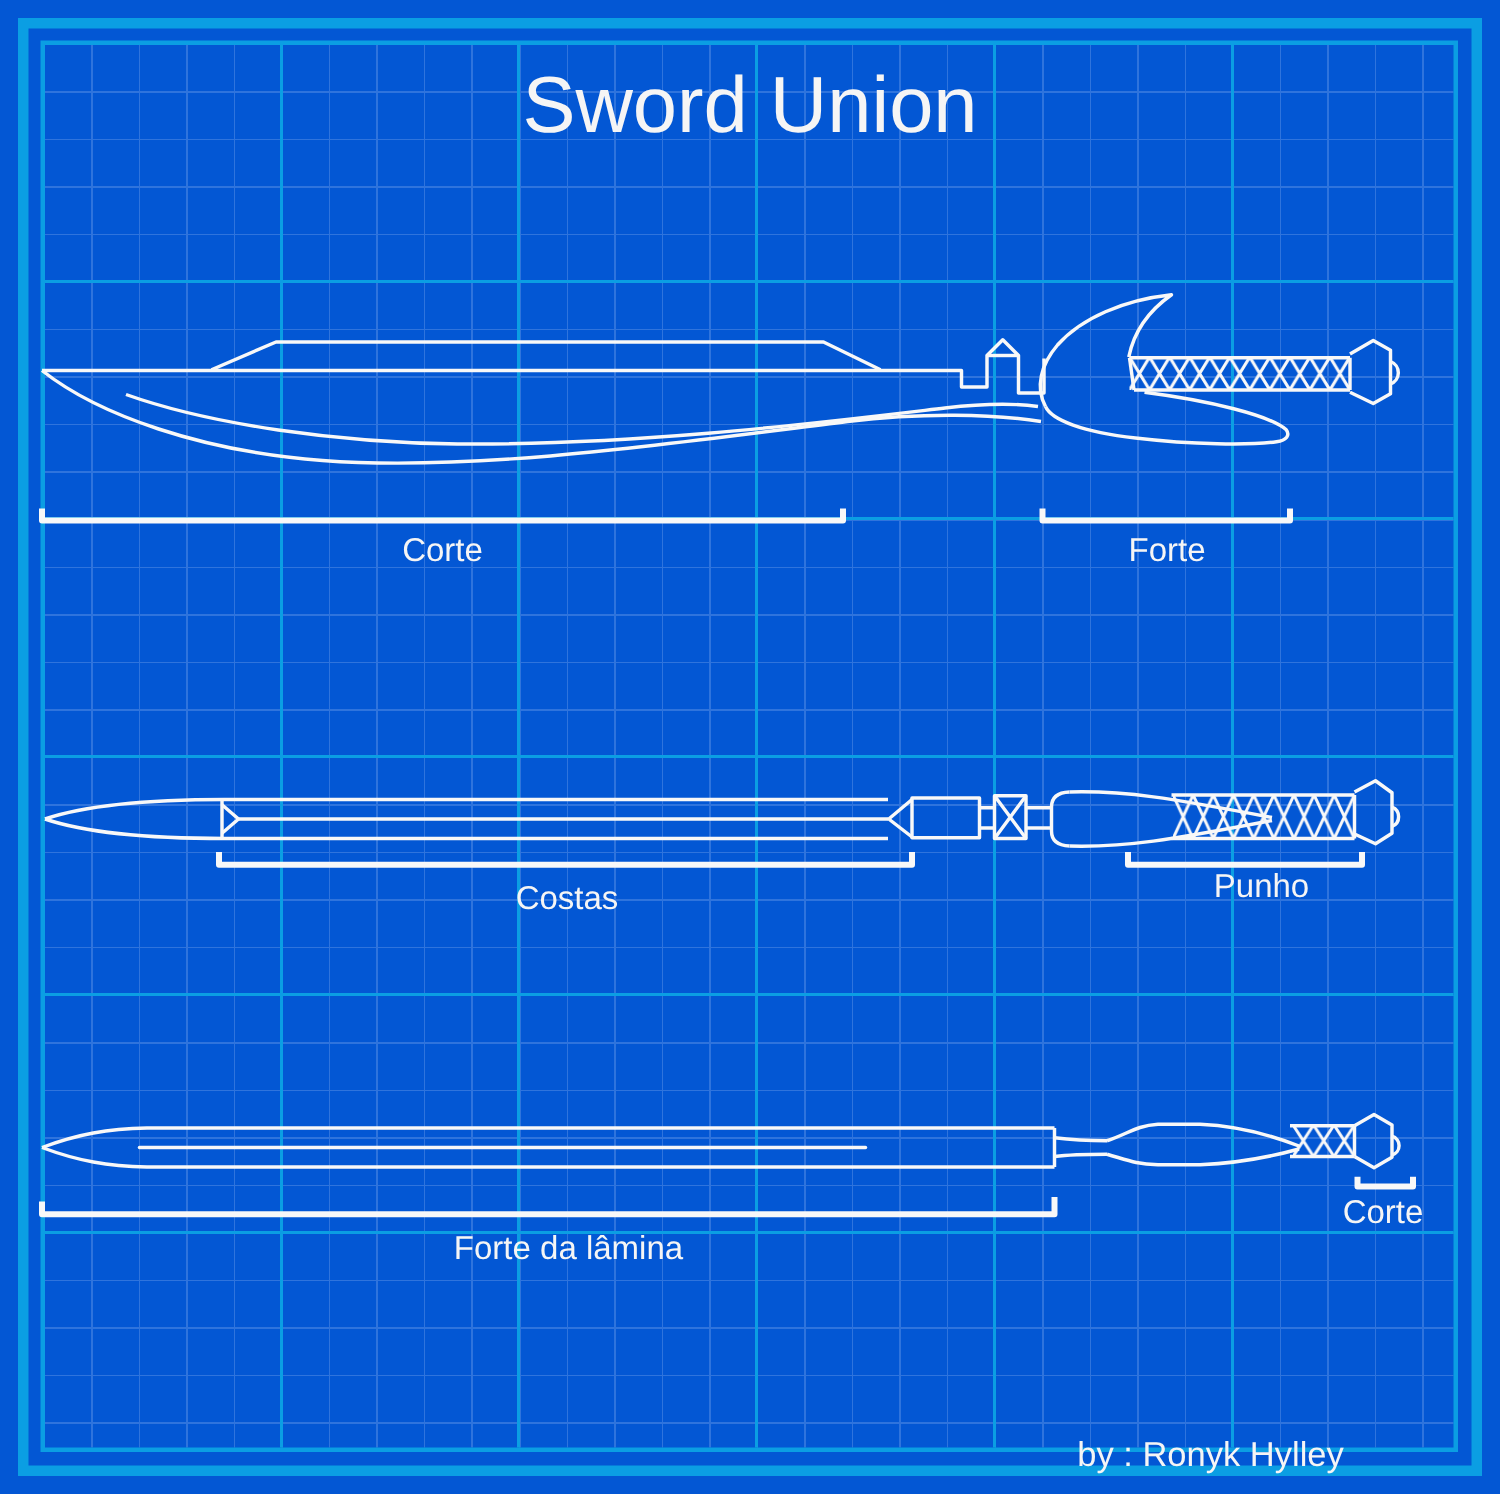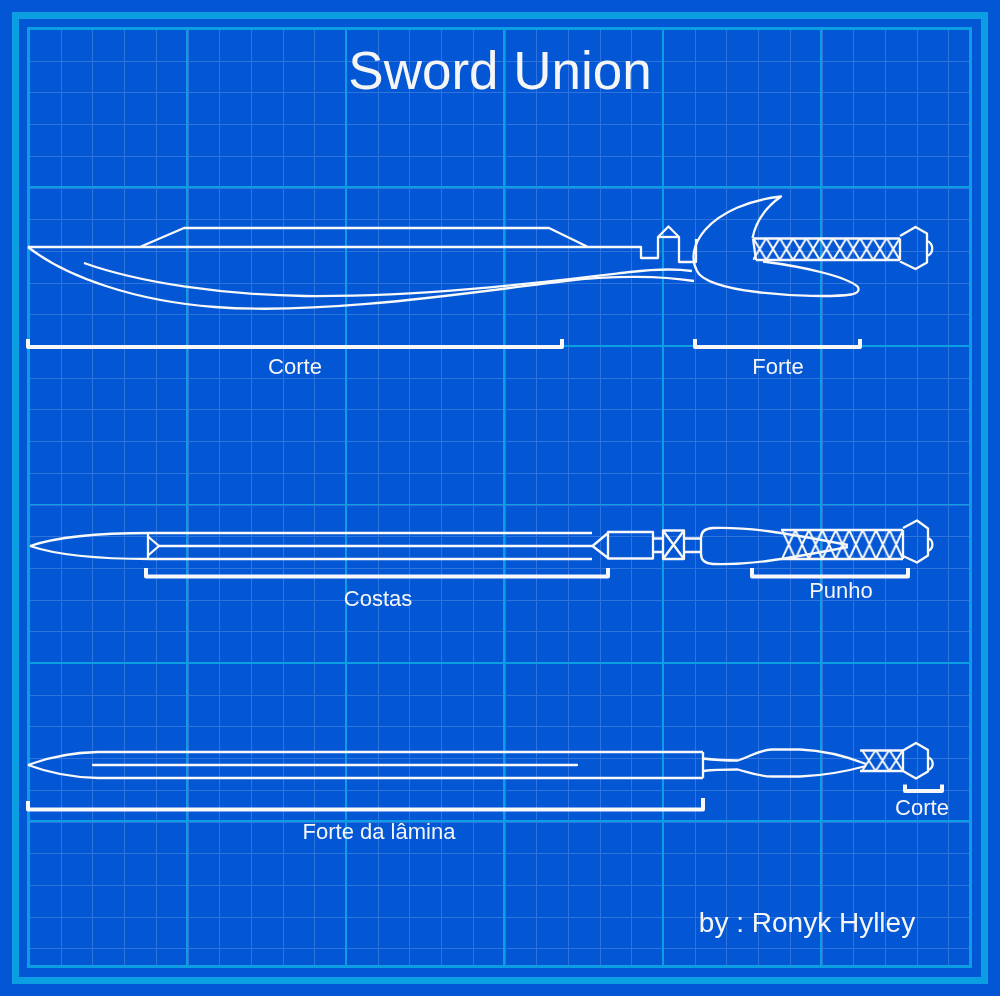--- a/index.html
+++ b/index.html
@@ -38,22 +38,22 @@
   svg.drawing path.thin-cap{stroke-linecap:round;}
   .label{
     position:absolute;transform:translateX(-50%);
     color:var(--text-white);font-size:22px;line-height:1.1;white-space:nowrap;text-align:right;
   }
   .title{
     position:absolute;left:500px;top:42px;transform:translateX(-50%);
     color:var(--text-white);font-size:53px;line-height:1.1;white-space:nowrap;
   }
   .credit{
-    position:absolute;left:807px;top:908px;transform:translateX(-50%);
-    color:var(--text-white);font-size:28px;line-height:1.1;white-space:nowrap;
+    position:absolute;left:807px;top:957px;transform:translateX(-50%);
+    color:var(--text-white);font-size:23px;line-height:1.1;white-space:nowrap;
   }
 </style>
 </head>
 <body>
 
 <div class="page">
 
   <div class="grid-area"></div>
   <div class="outer-band"></div>
 

